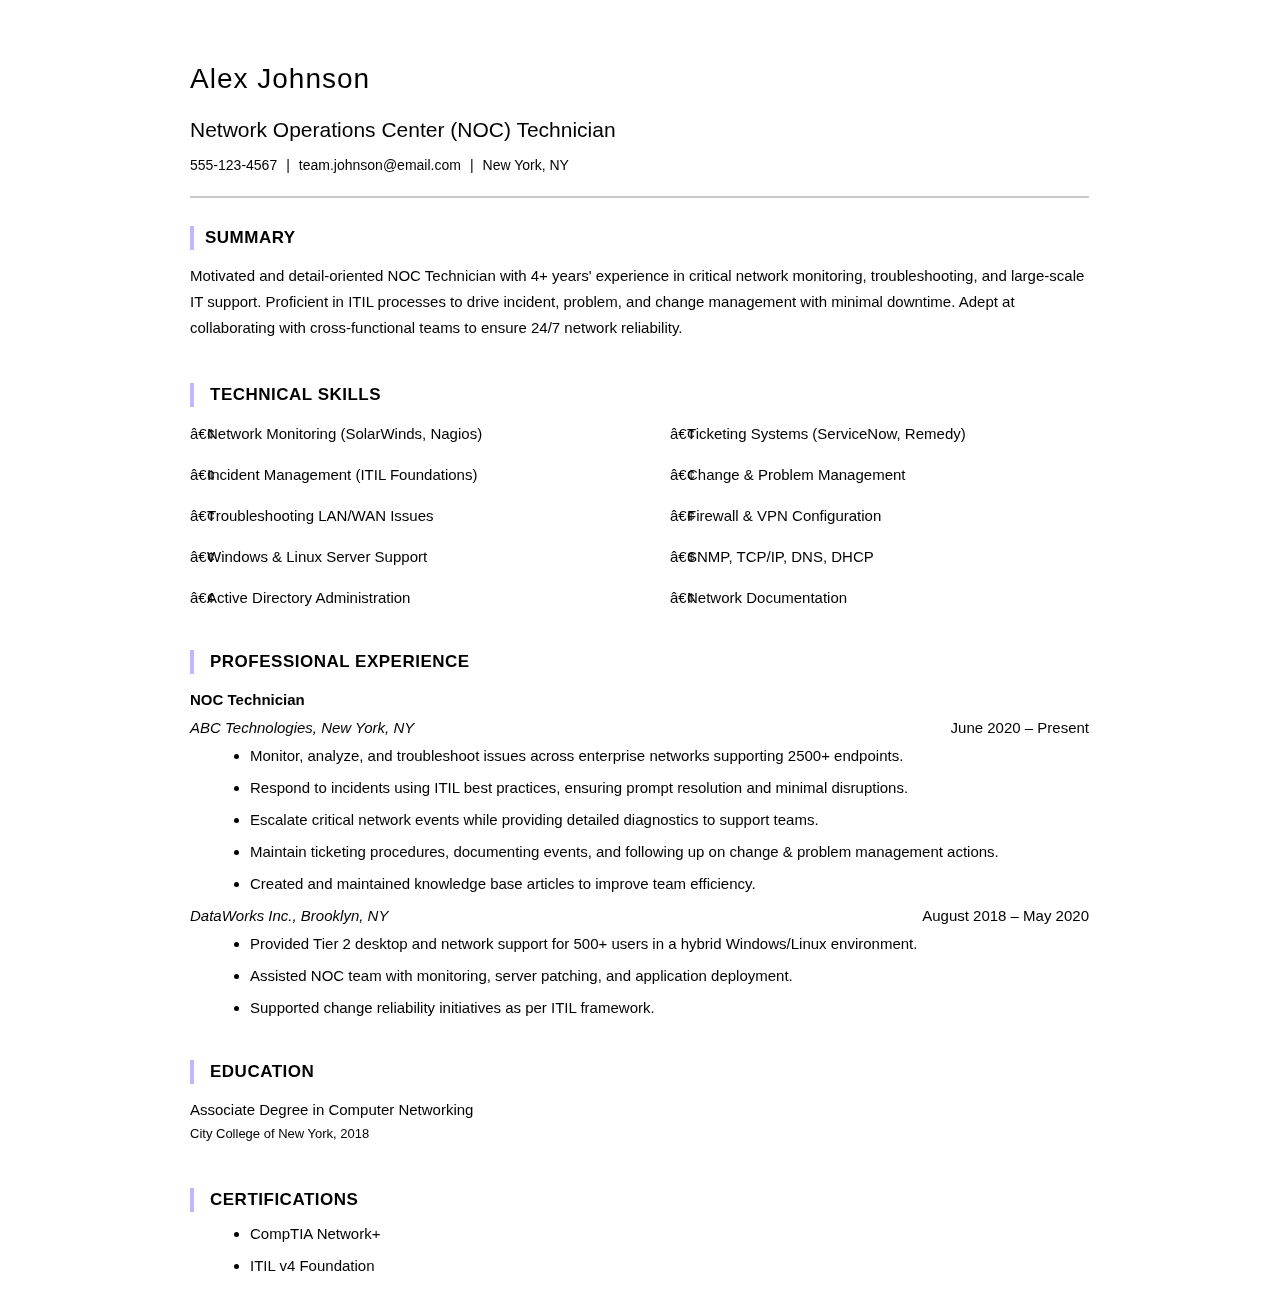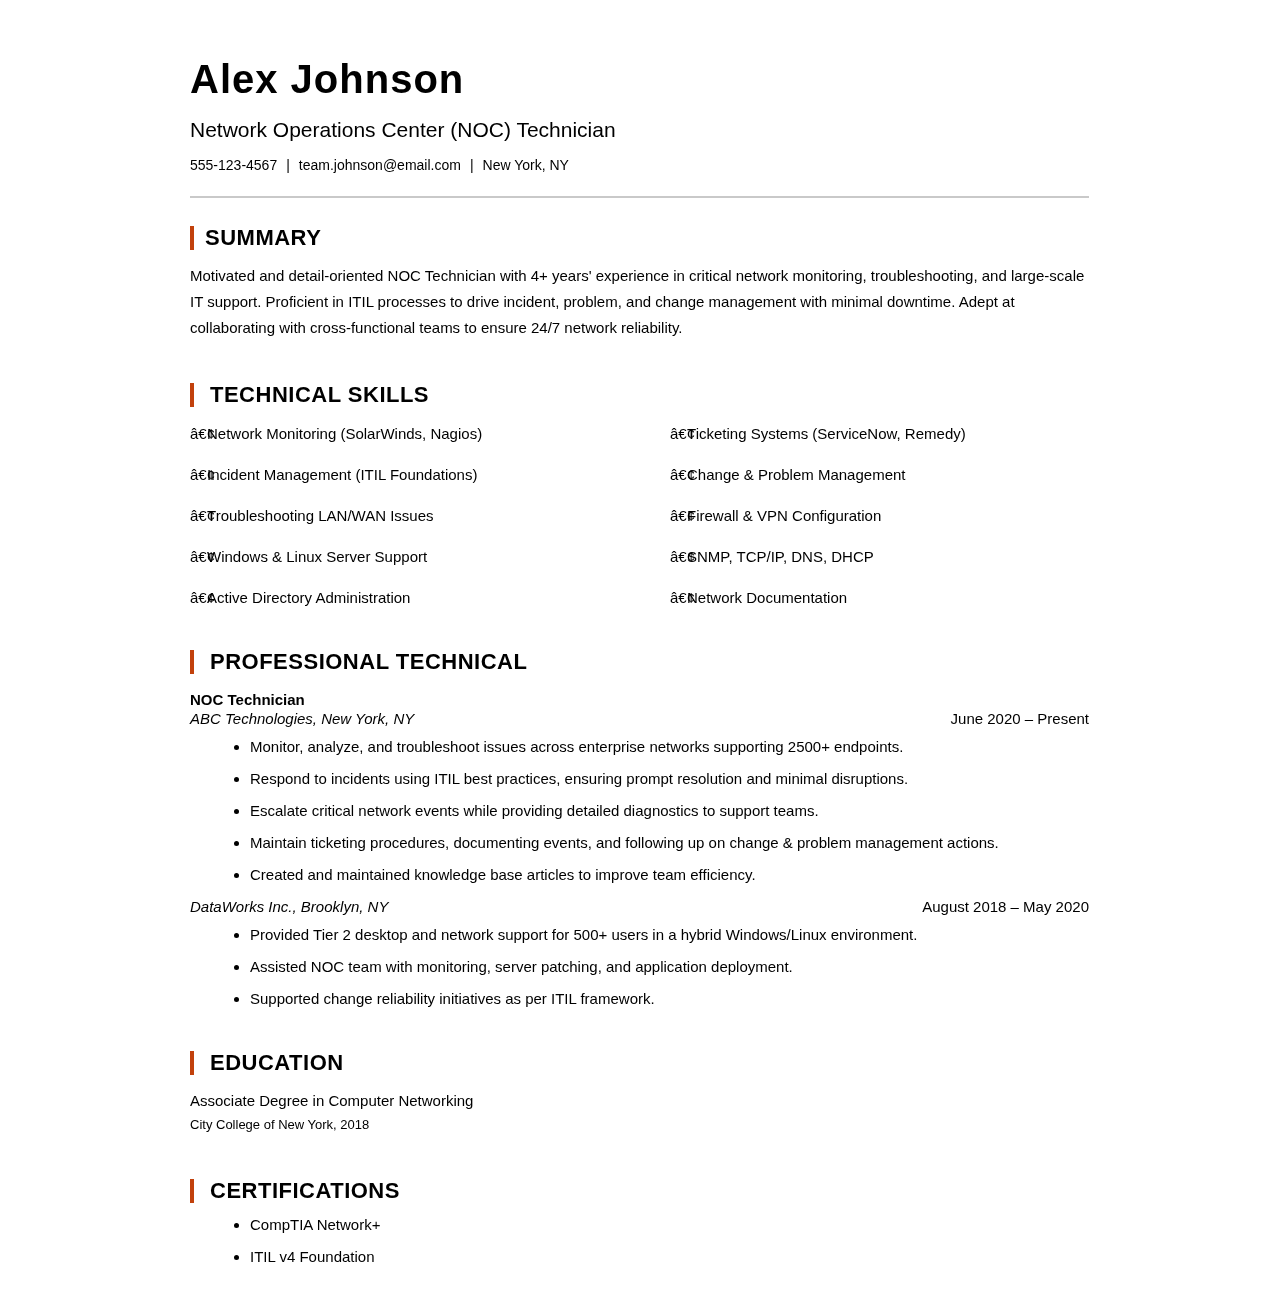--- a/index.html
+++ b/index.html
@@ -11,22 +11,22 @@
   body {
     width: 1278px;
     min-height: 1300px;
   }
   .page {
     padding: 60px 189px 40px 190px;
   }
 
   
   .name {
-    font-size: 40px;
-    font-weight: bold;
+    font-size: 28px;
+    font-weight: normal;
     letter-spacing: 1px;
     line-height: 38px;
   }
   .job-headline {
     margin-top: 22px;
     font-size: 21px;
     line-height: 20px;
   }
   .contact {
     margin-top: 17px;
@@ -38,25 +38,25 @@
     margin: 0 9px;
   }
   .divider {
     border: none;
     border-top: 2px solid #c9c9c9;
     margin-top: 22px;
   }
 
   
   .section-heading {
-    font-size: 22px;
+    font-size: 17px;
     font-weight: bold;
     letter-spacing: 0.5px;
     line-height: 24px;
-    border-left: 4px solid #c2410c;
+    border-left: 4px solid #c4b5fd;
     padding-left: 11px;
   }
   .mt-summary { margin-top: 28px; }
   .mt-section { margin-top: 42px; padding-left: 16px; }
 
   
   .summary-text {
     margin-top: 13px;
     font-size: 15px;
     line-height: 26px;
@@ -80,20 +80,21 @@
   }
 
   
   .job-title {
     margin-top: 16px;
     font-size: 15px;
     font-weight: bold;
     line-height: 19px;
   }
   .job-meta {
+    margin-top: 9px;
     display: flex;
     justify-content: space-between;
     align-items: flex-start;
     font-size: 15px;
     line-height: 19px;
   }
   .company { font-style: italic; }
   .dates { font-style: normal; }
   ul.bullets {
     margin-top: 9px;
@@ -159,21 +160,21 @@
       <div class="skill-item"><span class="skill-bullet">â€¢</span><span>Troubleshooting LAN/WAN Issues</span></div>
       <div class="skill-item"><span class="skill-bullet">â€¢</span><span>Firewall &amp; VPN Configuration</span></div>
       <div class="skill-item"><span class="skill-bullet">â€¢</span><span>Windows &amp; Linux Server Support</span></div>
       <div class="skill-item"><span class="skill-bullet">â€¢</span><span>SNMP, TCP/IP, DNS, DHCP</span></div>
       <div class="skill-item"><span class="skill-bullet">â€¢</span><span>Active Directory Administration</span></div>
       <div class="skill-item"><span class="skill-bullet">â€¢</span><span>Network Documentation</span></div>
     </div>
   </div>
 
   <div>
-    <div class="section-heading mt-section">PROFESSIONAL TECHNICAL</div>
+    <div class="section-heading mt-section">PROFESSIONAL EXPERIENCE</div>
 
     <div class="job-block">
       <div class="job-title">NOC Technician</div>
       <div class="job-meta">
         <span class="company">ABC Technologies, New York, NY</span>
         <span class="dates">June 2020 – Present</span>
       </div>
       <ul class="bullets">
         <li>Monitor, analyze, and troubleshoot issues across enterprise networks supporting 2500+ endpoints.</li>
         <li>Respond to incidents using ITIL best practices, ensuring prompt resolution and minimal disruptions.</li>

